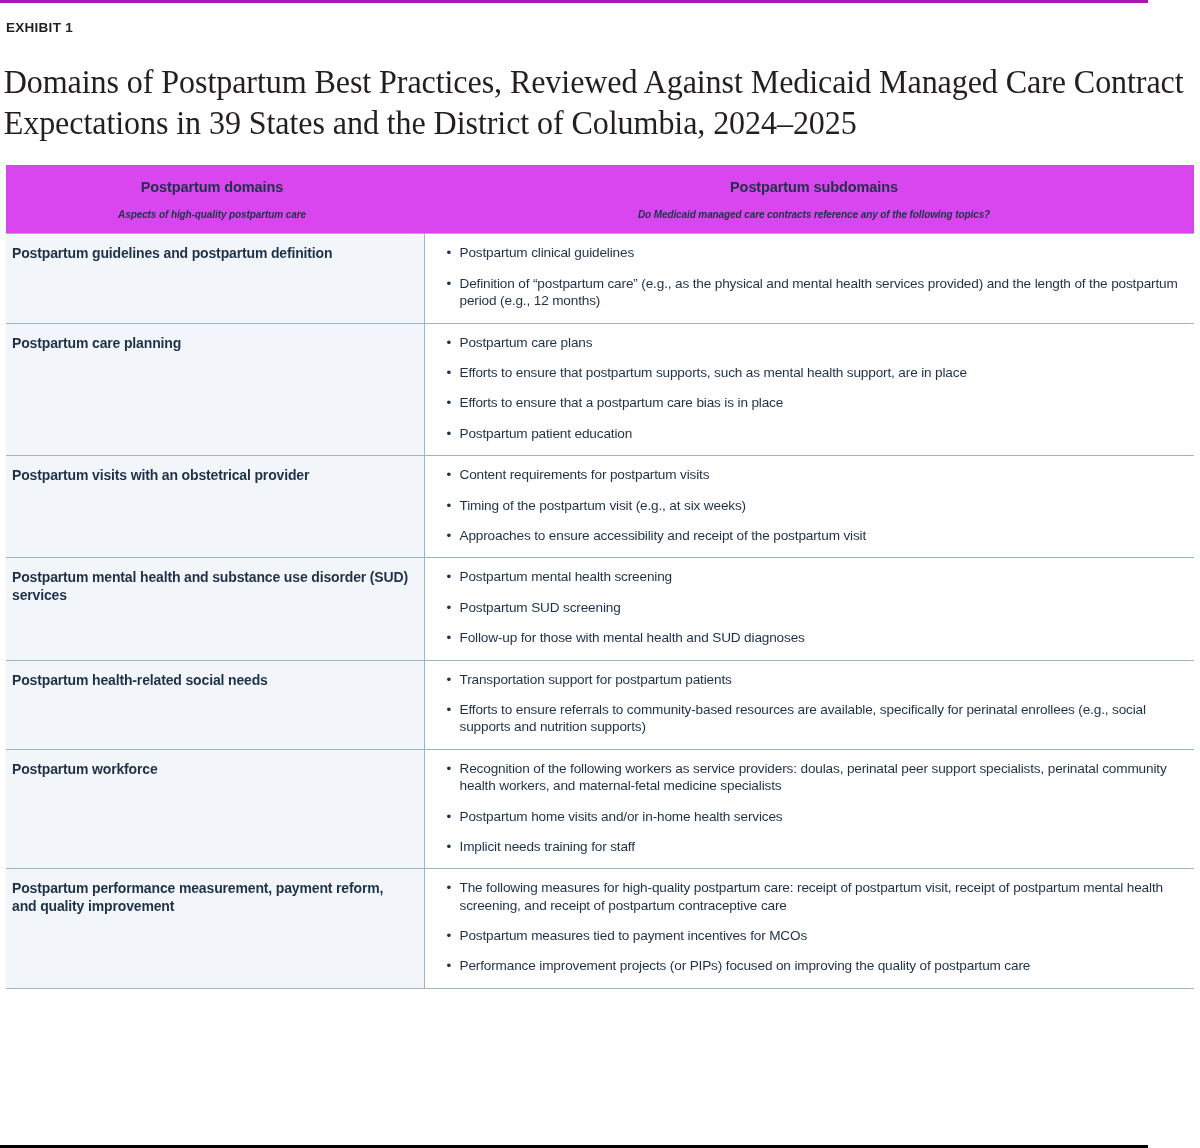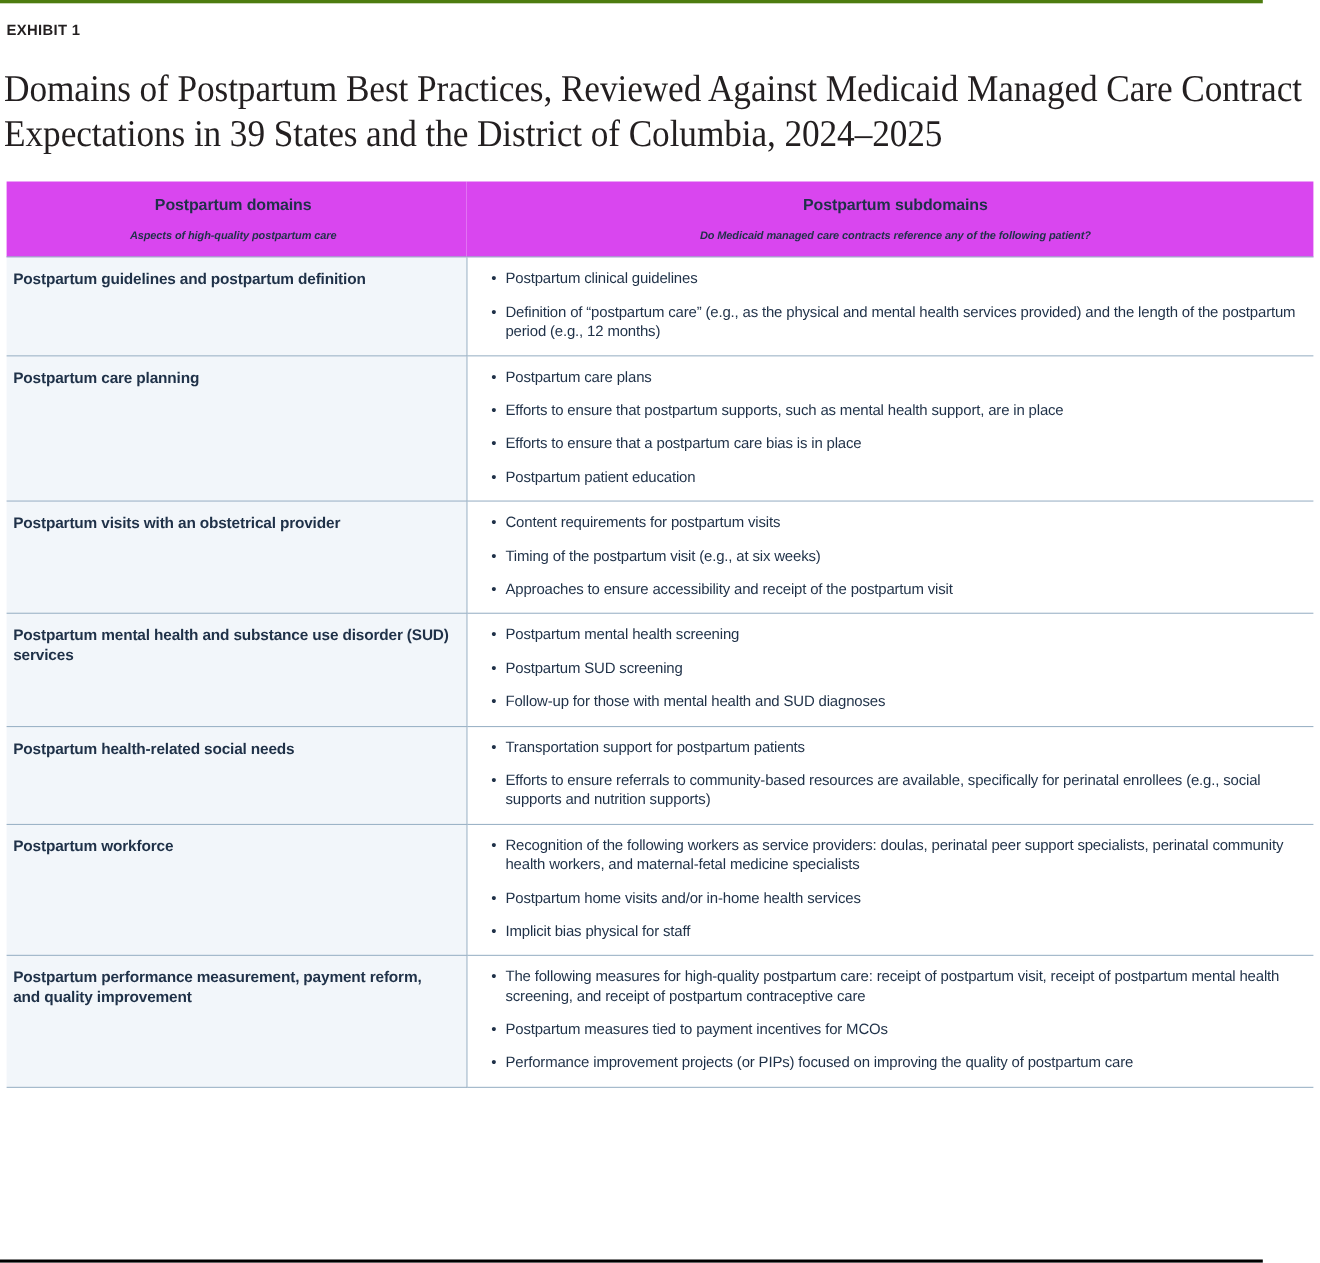--- a/index.html
+++ b/index.html
@@ -13,21 +13,21 @@
     height: 1148px;
     font-family: "Liberation Sans", sans-serif;
     color: #231f20;
     overflow: hidden;
   }
 
   .page {
     width: 1148px;
     height: 1148px;
     position: relative;
-    border-top: 3px solid #4d7c0f;
+    border-top: 3px solid #a21caf;
     border-bottom: 3px solid #000000;
     padding: 0;
   }
 
   
   .exhibit-label {
     font-size: 13.5px;
     font-weight: bold;
     letter-spacing: 0.02em;
     color: #231f20;
@@ -146,21 +146,21 @@
         <col class="c2">
       </colgroup>
     <thead>
       <tr>
         <th class="thead-cell">
           <div class="th-title">Postpartum domains</div>
           <div class="th-sub">Aspects of high-quality postpartum care</div>
         </th>
         <th class="thead-cell right">
           <div class="th-title">Postpartum subdomains</div>
-          <div class="th-sub">Do Medicaid managed care contracts reference any of the following patient?</div>
+          <div class="th-sub">Do Medicaid managed care contracts reference any of the following topics?</div>
         </th>
       </tr>
     </thead>
     <tbody id="table-body">
         <tr>
           <td class="row-domain">
             <div class="domain-text">Postpartum guidelines and postpartum definition</div>
           </td>
           <td class="row-sub">
             <div class="sub-item"><span class="bullet">•</span><span>Postpartum clinical guidelines</span></div>
@@ -207,21 +207,21 @@
             <div class="sub-item"><span class="bullet">•</span><span>Efforts to ensure referrals to community-based resources are available, specifically for perinatal enrollees (e.g., social supports and nutrition supports)</span></div>
           </td>
         </tr>
         <tr>
           <td class="row-domain">
             <div class="domain-text">Postpartum workforce</div>
           </td>
           <td class="row-sub">
             <div class="sub-item"><span class="bullet">•</span><span>Recognition of the following workers as service providers: doulas, perinatal peer support specialists, perinatal community health workers, and maternal-fetal medicine specialists</span></div>
             <div class="sub-item"><span class="bullet">•</span><span>Postpartum home visits and/or in-home health services</span></div>
-            <div class="sub-item"><span class="bullet">•</span><span>Implicit bias physical for staff</span></div>
+            <div class="sub-item"><span class="bullet">•</span><span>Implicit needs training for staff</span></div>
           </td>
         </tr>
         <tr>
           <td class="row-domain">
             <div class="domain-text">Postpartum performance measurement, payment reform, and quality improvement</div>
           </td>
           <td class="row-sub">
             <div class="sub-item"><span class="bullet">•</span><span>The following measures for high-quality postpartum care: receipt of postpartum visit, receipt of postpartum mental health screening, and receipt of postpartum contraceptive care</span></div>
             <div class="sub-item"><span class="bullet">•</span><span>Postpartum measures tied to payment incentives for MCOs</span></div>
             <div class="sub-item"><span class="bullet">•</span><span>Performance improvement projects (or PIPs) focused on improving the quality of postpartum care</span></div>

